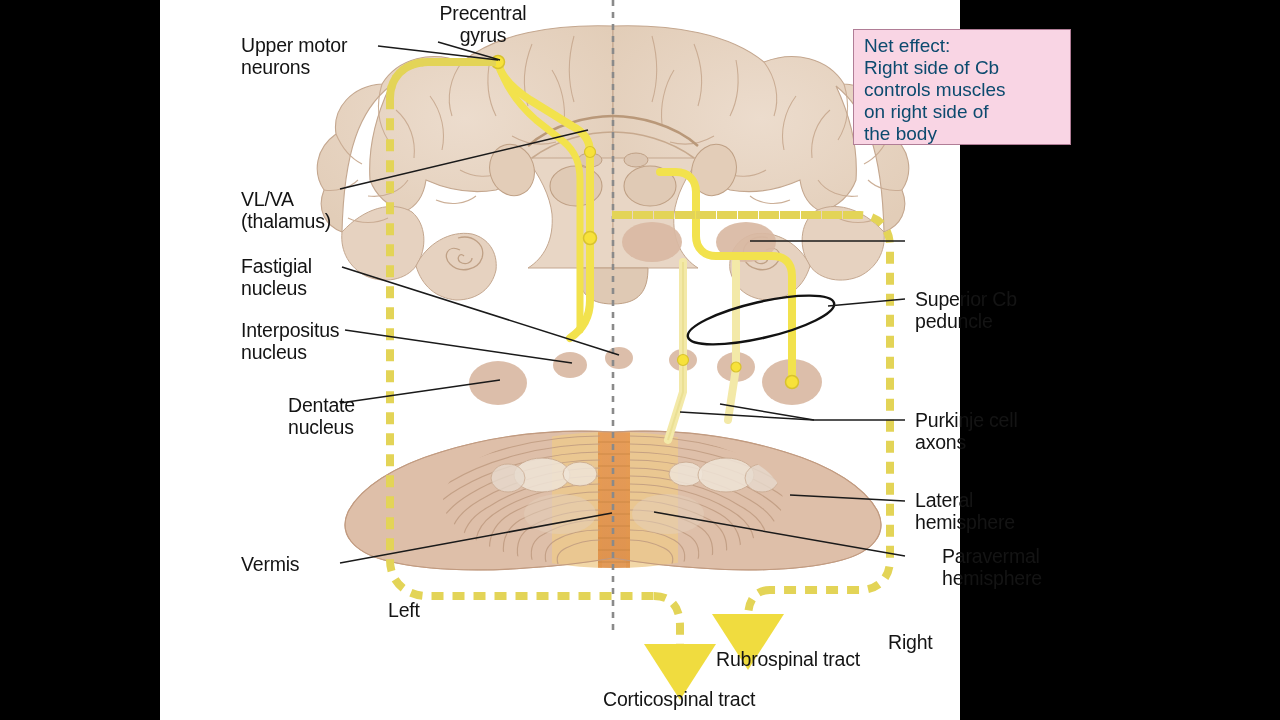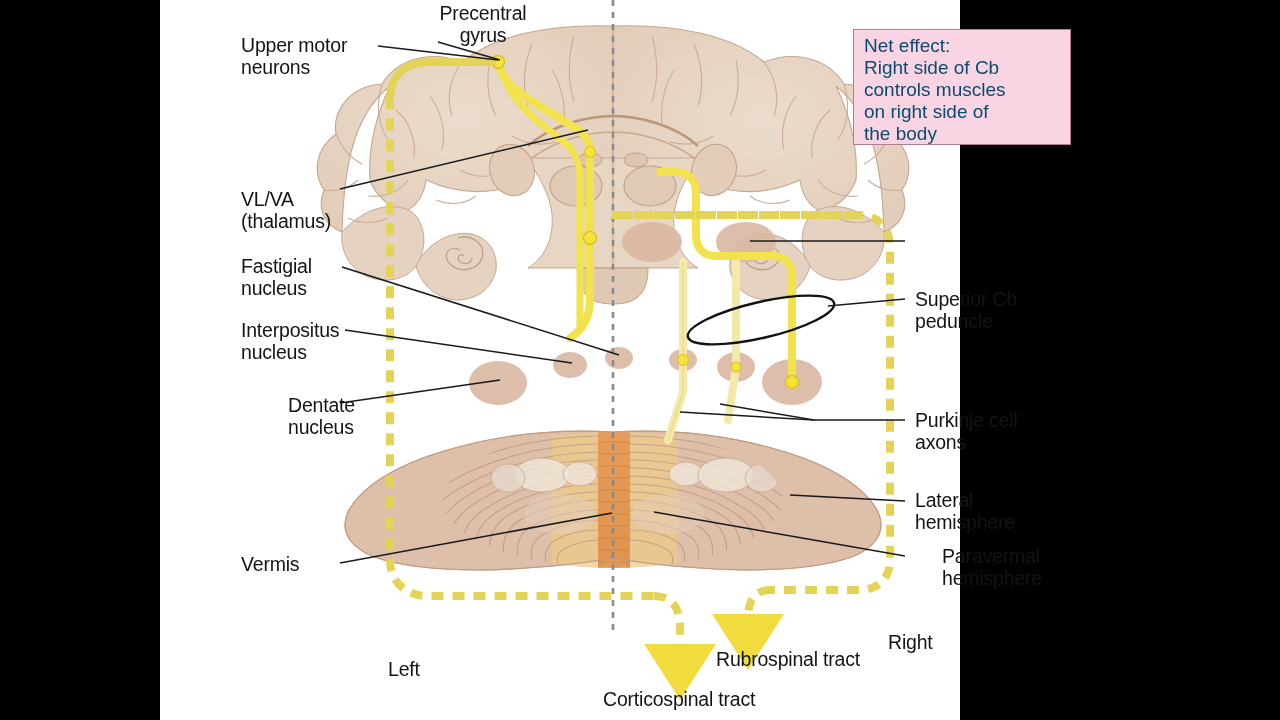--- a/index.html
+++ b/index.html
@@ -424,21 +424,21 @@
 
     <div class="lbl r" style="left:755px; top:409px;">Purkinje cell
 axons</div>
 
     <div class="lbl r" style="left:755px; top:489px;">Lateral
 hemisphere</div>
 
     <div class="lbl r" style="left:755px; top:545px;margin-left:27px;">Paravermal
 hemisphere</div>
 
-    <div class="lbl l" style="left:228px; top:658px;">Left</div>
+    <div class="lbl l" style="left:228px; top:599px;">Left</div>
 
     <div class="lbl l" style="left:728px; top:631px;">Right</div>
 
     <div class="lbl l" style="left:556px; top:648px;">Rubrospinal tract</div>
 
     <div class="lbl l" style="left:443px; top:688px;">Corticospinal tract</div>
 
     <div id="netbox">
       <div class="t">Net effect:
 Right side of Cb

